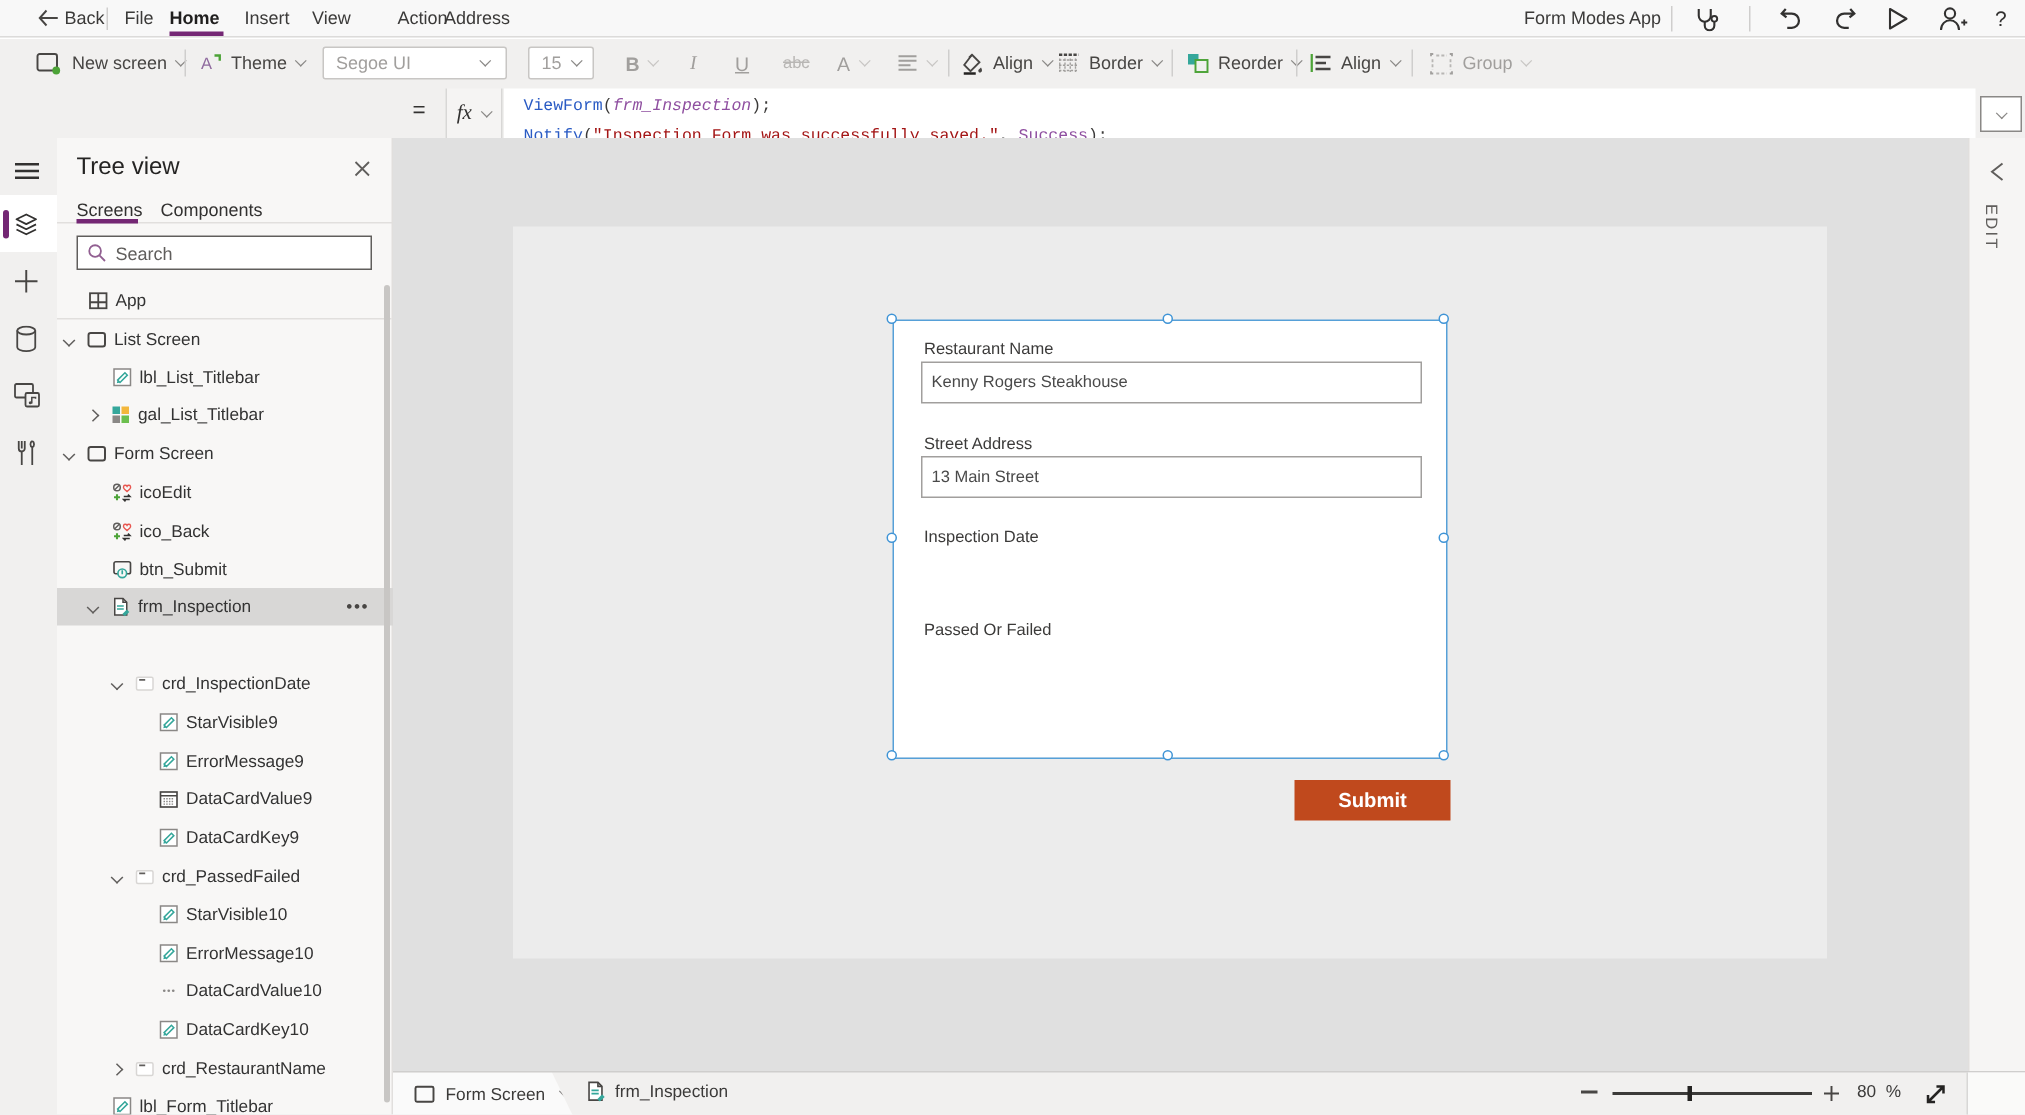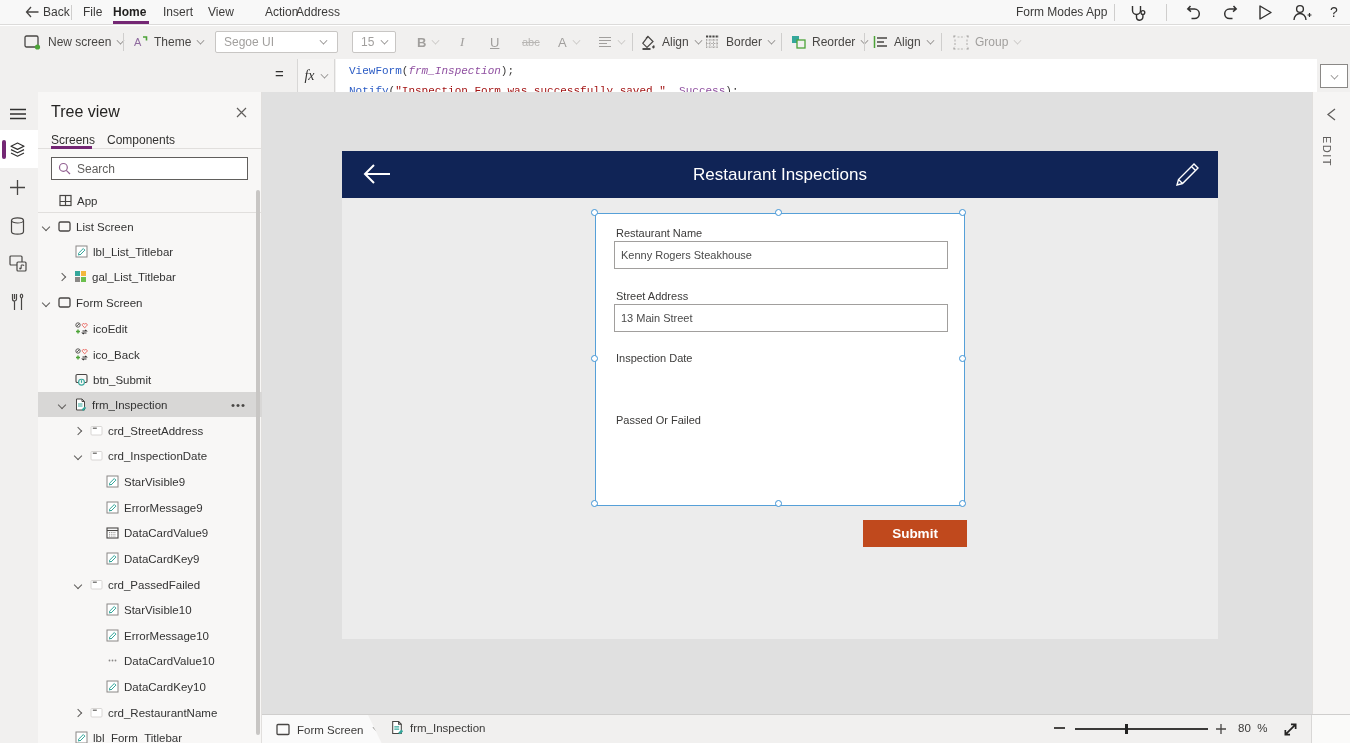--- a/index.html
+++ b/index.html
@@ -333,27 +333,20 @@
       <span class="tx">btn_Submit</span>
     </div>
   <div class="trow" style="top:300px;background:#d8d7d6;width:224px">
       <span class="tchev open" style="margin-left:21px"></span>
       <svg style="margin-left:9px" width="13" height="13">
         <use href="#i-form"></use>
       </svg>
       <span class="tx">frm_Inspection</span>
       <span style="margin-left:auto;margin-right:16px;letter-spacing:1px;color:#484644">•••</span>
     </div>
-  <div class="trow" style="top:326px">
-      <span class="tchev closed" style="margin-left:37px"></span>
-      <svg style="margin-left:9px" width="13" height="13">
-        <use href="#i-card"></use>
-      </svg>
-      <span class="tx">crd_StreetAddress</span>
-    </div>
   <div class="trow" style="top:351px">
       <span class="tchev open" style="margin-left:37px"></span>
       <svg style="margin-left:9px" width="13" height="13">
         <use href="#i-card"></use>
       </svg>
       <span class="tx">crd_InspectionDate</span>
     </div>
   <div class="trow" style="top:377px">
       <svg style="margin-left:68px" width="13" height="13">
         <use href="#i-label"></use>
@@ -419,29 +412,20 @@
   <div class="trow" style="top:633px">
       <svg style="margin-left:37px" width="13" height="13">
         <use href="#i-label"></use>
       </svg>
       <span class="tx">lbl_Form_Titlebar</span>
     </div>
   <div id="scrollbar"></div>
 </div>
 <div class="abs" id="canvas">
   <div id="screen">
-    <div id="titlebar">
-      <svg class="abs" style="left:20px;top:13px" width="30" height="20" viewBox="0 0 30 20">
-          <path d="M12 1 L3 10 L12 19 M3 10 H28" stroke="#fff" stroke-width="2" fill="none"></path>
-        </svg>
-      Restaurant Inspections
-      <svg class="abs" style="left:829px;top:8px" width="32" height="32" viewBox="0 0 32 32">
-          <path d="M6 26 L7.5 20.5 L23 5 L27 9 L11.5 24.5 Z M7.5 20.5 L11.5 24.5 M20.5 7.5 L24.5 11.5" stroke="#fff" stroke-width="1.4" fill="none"></path>
-        </svg>
-    </div>
     <div id="form">
       <div class="flabel" style="top:13px">Restaurant Name</div>
       <div class="finput" style="top:27px">Kenny Rogers Steakhouse</div>
       <div class="flabel" style="top:76px">Street Address</div>
       <div class="finput" style="top:90px">13 Main Street</div>
       <div class="flabel" style="top:138px">Inspection Date</div>
       <div class="flabel" style="top:200px">Passed Or Failed</div>
     </div>
     <div class="handle" style="left:249px;top:58px"></div>
     <div class="handle" style="left:433px;top:58px"></div>

